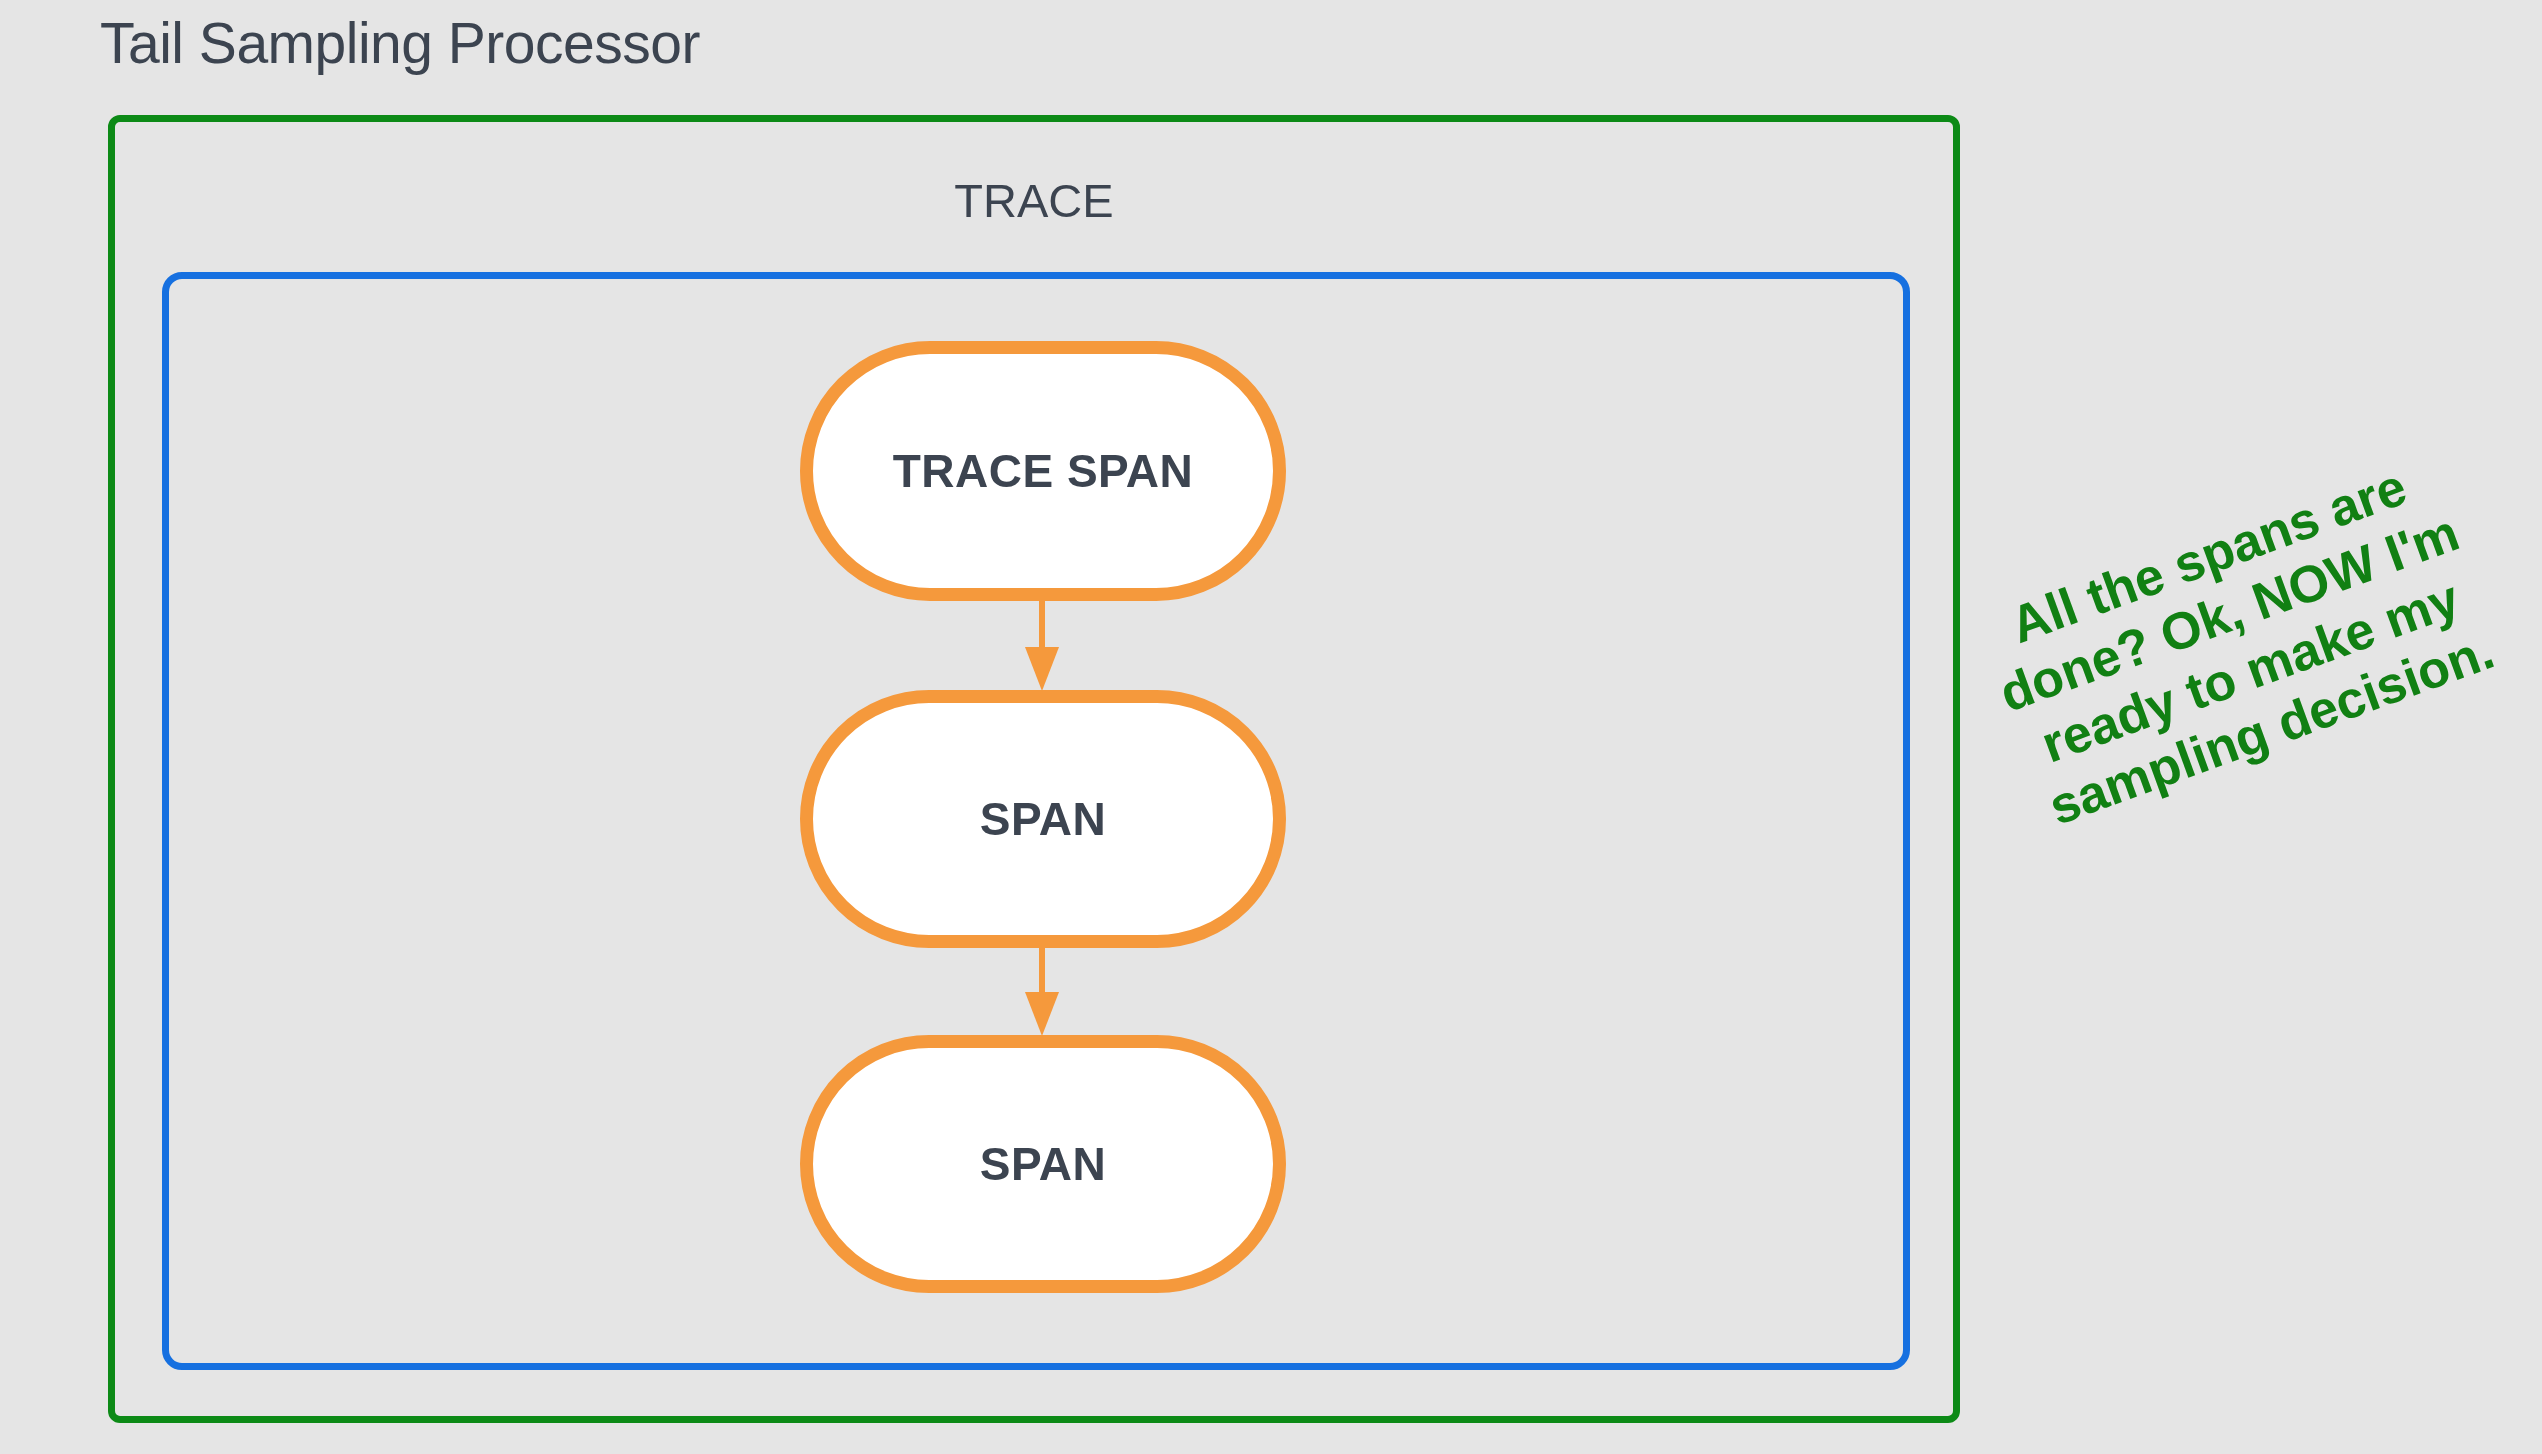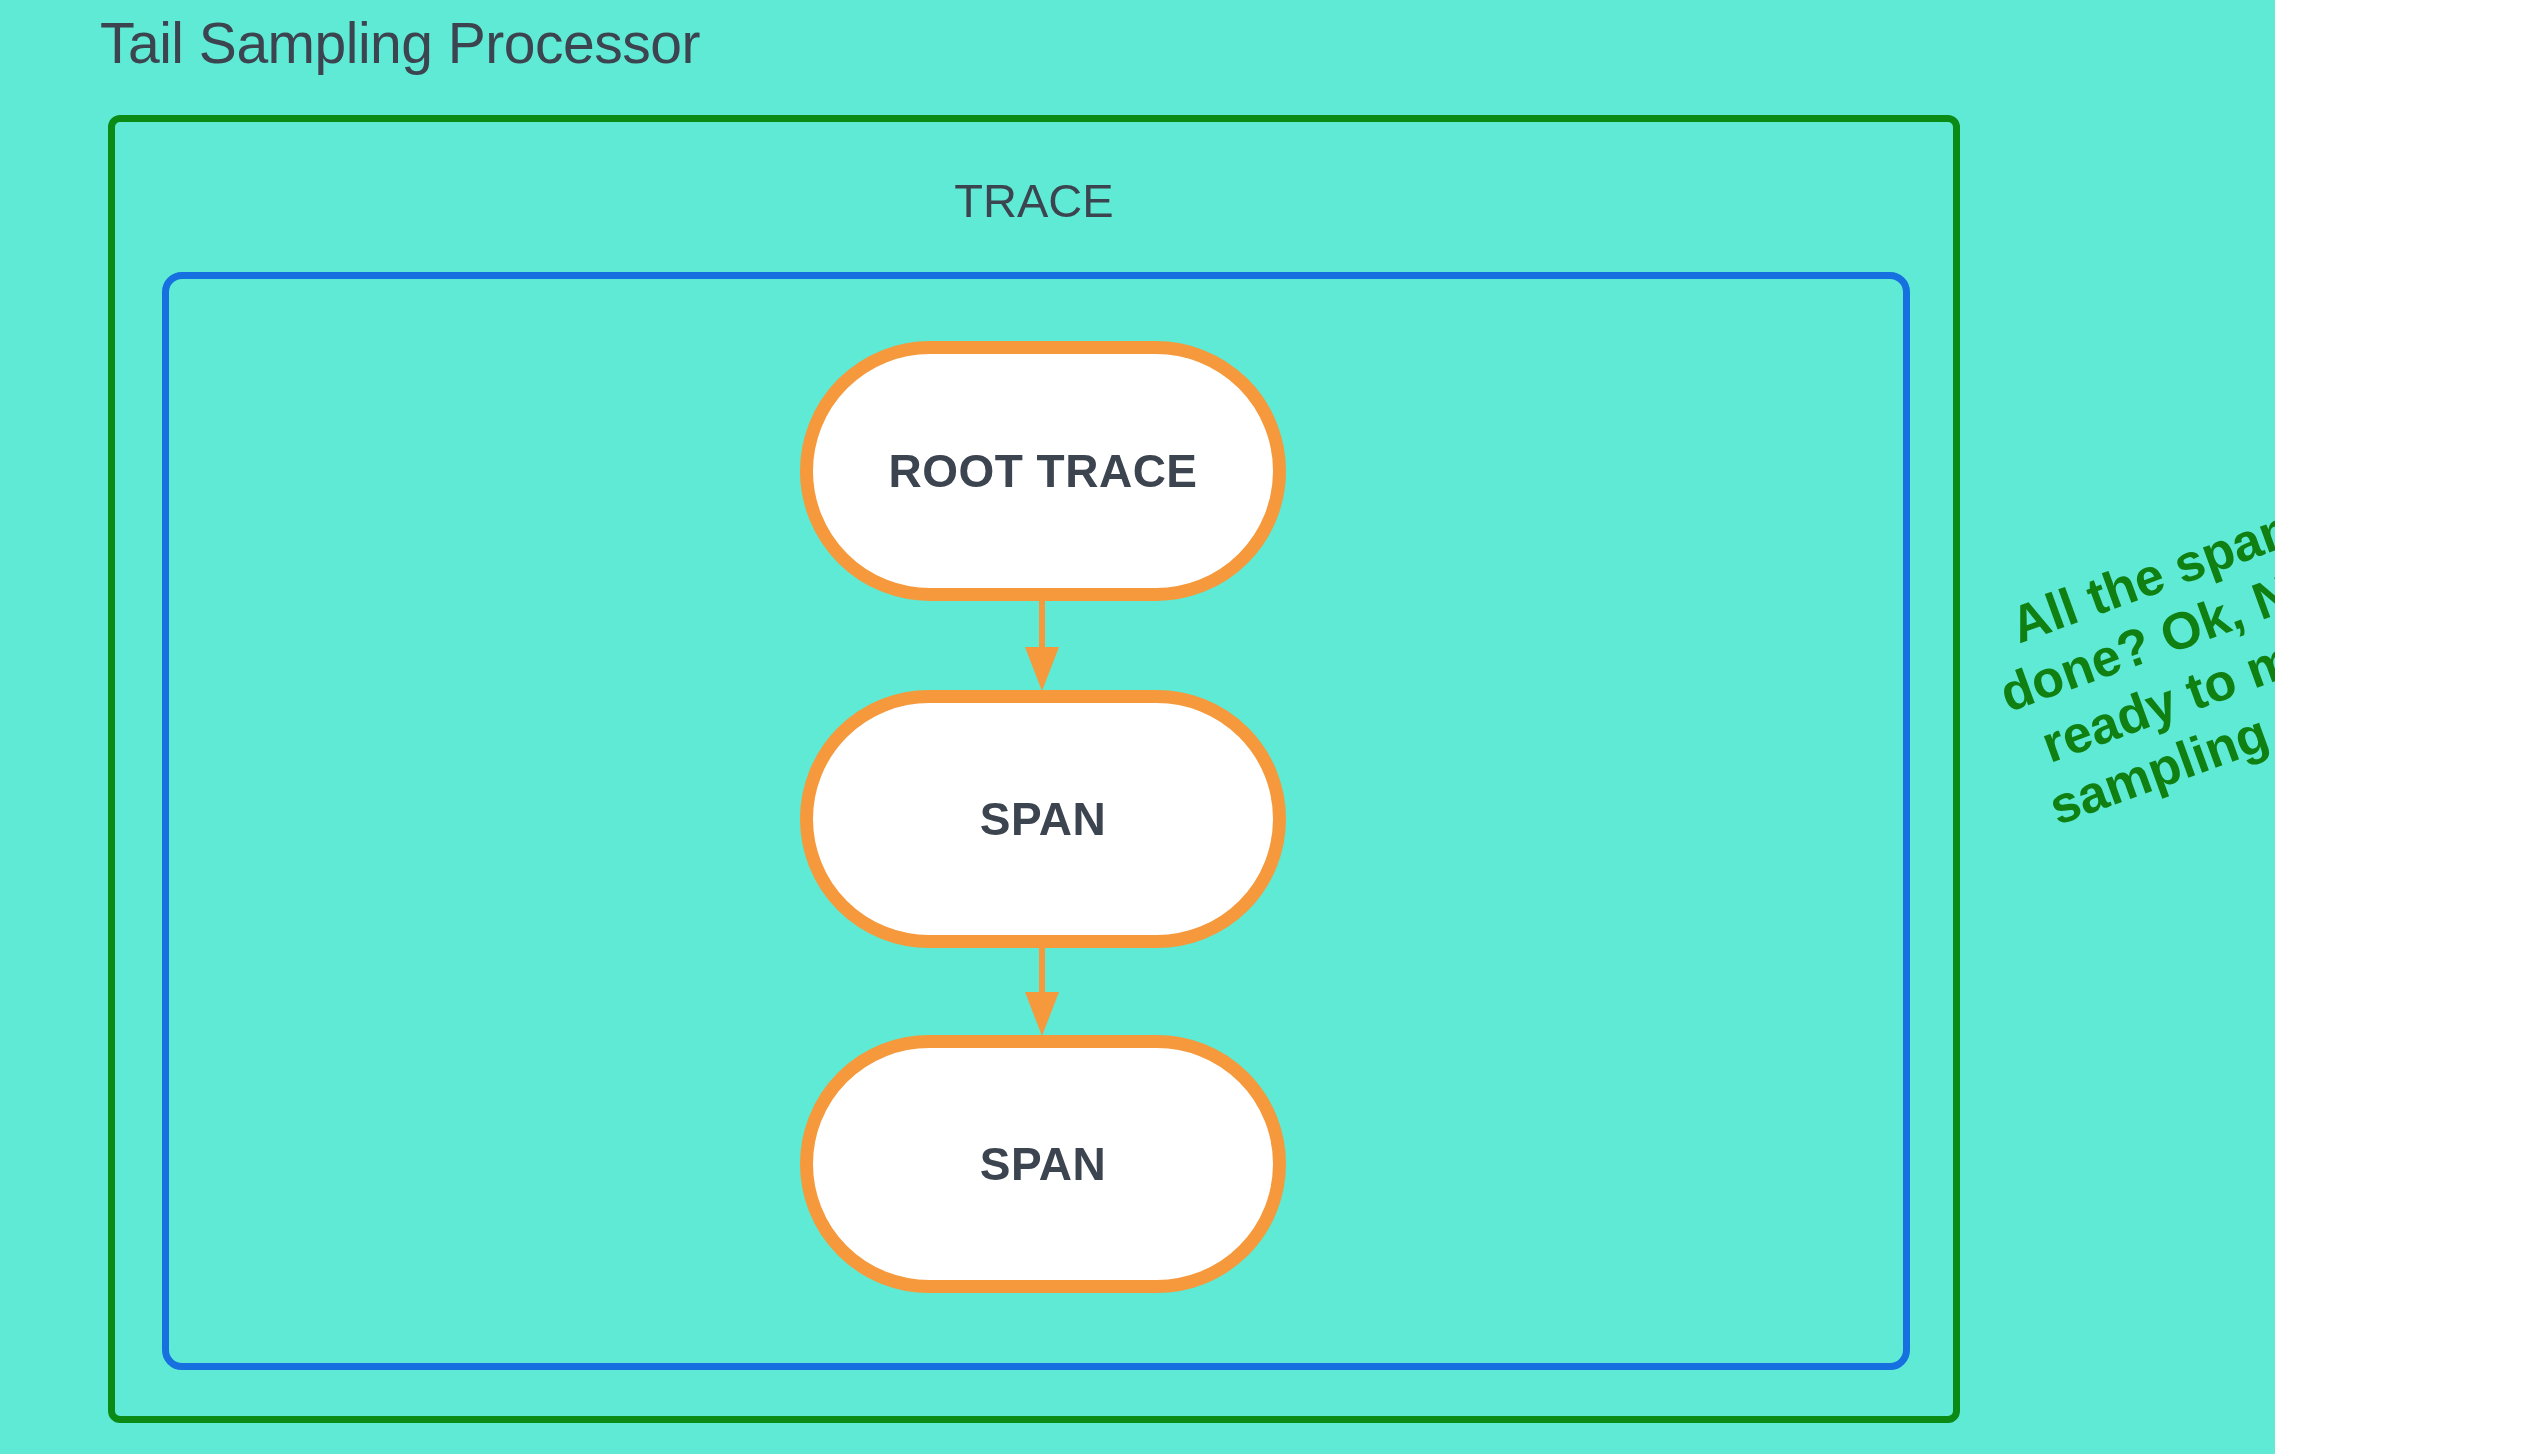--- a/index.html
+++ b/index.html
@@ -5,23 +5,23 @@
   html, body {
     margin: 0;
     padding: 0;
     background: #ffffff;
   }
   body {
     font-family: "Liberation Sans", sans-serif;
   }
   #canvas {
     position: relative;
-    width: 2275px;
+    width: 2542px;
     height: 1454px;
-    background: #5eead4;
+    background: #e5e5e5;
     overflow: hidden;
   }
 
   
   #diagram-title {
     position: absolute;
     left: 100px;
     top: 12px;
     font-family: "Liberation Sans", sans-serif;
     font-size: 57px;
@@ -132,21 +132,21 @@
 
   <div id="diagram-title">Tail Sampling Processor</div>
 
   <div id="processor-box"></div>
 
   <div id="trace-label">TRACE</div>
 
   <div id="trace-box"></div>
 
   <div class="span-pill" id="span-root">
-    <span class="span-text">ROOT TRACE</span>
+    <span class="span-text">TRACE SPAN</span>
   </div>
 
   <div class="connector" id="connector-1">
     <svg width="46" height="90" viewBox="0 0 46 90" xmlns="http://www.w3.org/2000/svg">
       <line x1="23" y1="0" x2="23" y2="48" stroke="#f5993c" stroke-width="6"></line>
       <polygon points="6,46 40,46 23,90" fill="#f5993c"></polygon>
     </svg>
   </div>
 
   <div class="span-pill" id="span-2">

